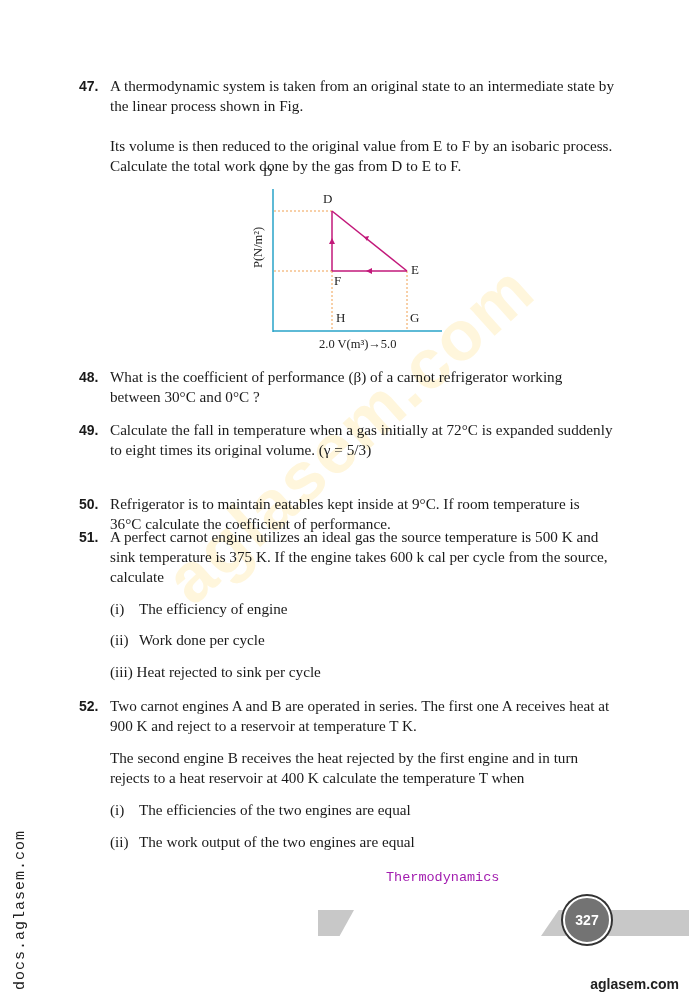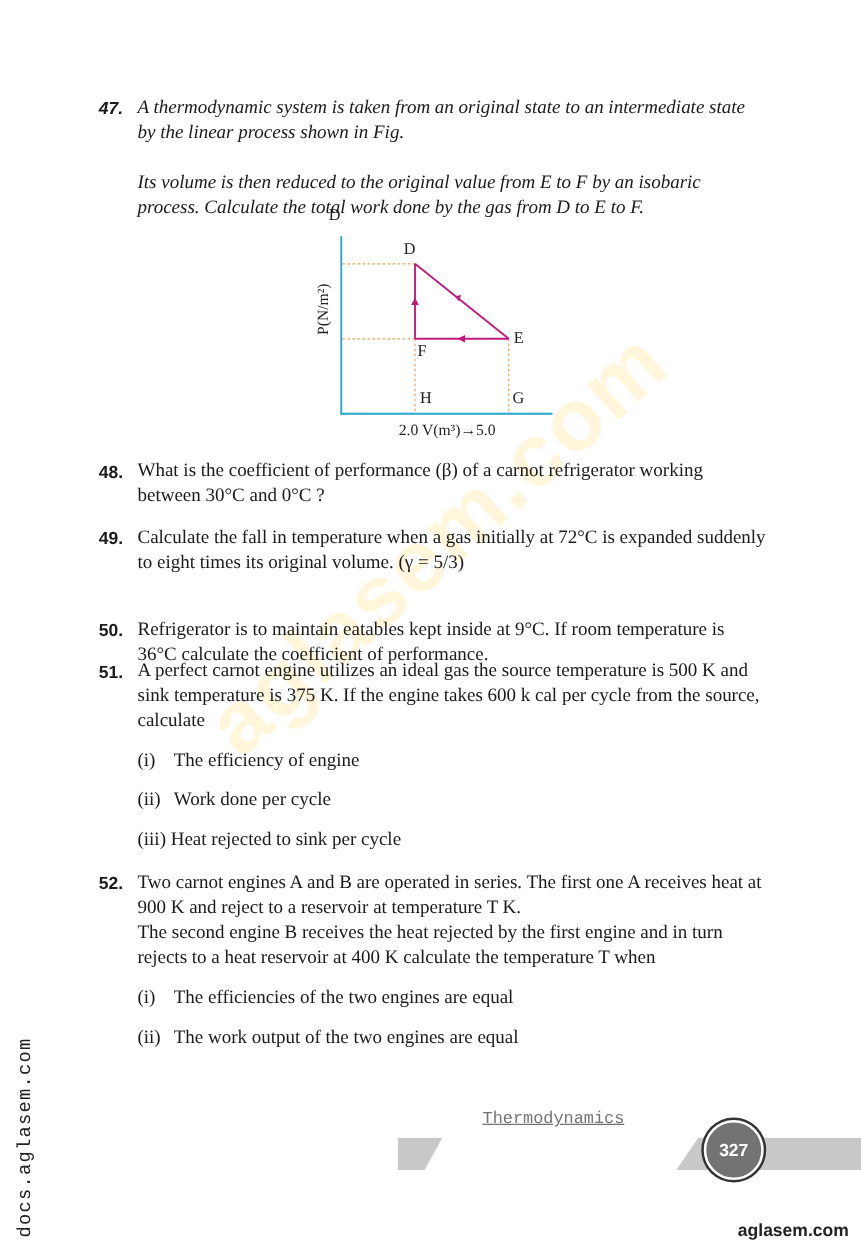--- a/index.html
+++ b/index.html
@@ -32,42 +32,42 @@
   .diagram { position: absolute; left: 230px; top: 160px; width: 230px; height: 200px; z-index: 1; }
   .side-url {
     position: absolute; left: 12px; top: 990px;
     transform: rotate(-90deg); transform-origin: left top;
     font-family: "Liberation Mono", monospace; font-size: 15px; color: #222;
     letter-spacing: 1px; white-space: nowrap;
   }
   .footer-left-band { position: absolute; left: 318px; top: 910px; width: 36px; height: 26px;
     background: #c8c8c8; clip-path: polygon(0 0, 100% 0, 60% 100%, 0 100%); }
   .footer-title {
-    position: absolute; left: 386px; top: 888px;
-    font-family: "Liberation Mono", monospace; font-size: 13.5px; color: #737373; text-decoration: underline;
+    position: absolute; left: 386px; top: 870px;
+    font-family: "Liberation Mono", monospace; font-size: 13.5px; color: #a21caf;
   }
   .footer-right-band { position: absolute; left: 541px; top: 910px; width: 148px; height: 26px;
     background: #c8c8c8; clip-path: polygon(12% 0, 100% 0, 100% 100%, 0 100%); }
   .page-badge {
     position: absolute; left: 563px; top: 896px; width: 44px; height: 44px; border-radius: 50%;
     background: #737373; border: 2px solid #fff; box-shadow: 0 0 0 2px #333;
     color: #fff; font-family: "Liberation Sans", sans-serif; font-weight: bold; font-size: 14px;
     display: flex; align-items: center; justify-content: center;
   }
   .brand {
     position: absolute; right: 10px; top: 976px;
     font-family: "Liberation Sans", sans-serif; font-weight: bold; font-size: 14px; color: #222;
   }
 </style>
 </head>
 <body>
 
 <div class="watermark">aglasem.com</div>
 
-<div class="q" style="top:76px;font-style:italic;">
+<div class="q" style="top:76px;">
   <span class="num">47.</span>
   <div class="body">
     <p>A thermodynamic system is taken from an original state to an intermediate state by the linear process shown in Fig.</p>
     <p style="margin-top:20px;">Its volume is then reduced to the original value from E to F by an isobaric process. Calculate the total work done by the gas from D to E to F.</p>
   </div>
 </div>
 
 <svg class="diagram" viewBox="230 160 230 200" width="230" height="200">
   <text x="263" y="176" font-family="Liberation Serif, serif" font-size="13" fill="#222">D</text>
 
@@ -132,21 +132,21 @@
     </div>
   <div class="sub" style="margin-top:12px;"><span class="lbl">(i)</span><span>The efficiency of engine</span></div>
   <div class="sub" style=""><span class="lbl">(ii)</span><span>Work done per cycle</span></div>
   <div class="sub" style="margin-top:12px;"><span>(iii)</span> <span>Heat rejected to sink per cycle</span></div>
 </div>
 
 <div class="q" style="top:696px;">
   <span class="num">52.</span>
   <div class="body">
     <p>Two carnot engines A and B are operated in series. The first one A receives heat at 900 K and reject to a reservoir at temperature T K.</p>
-    <p style="margin-top:0;">The second engine B receives the heat rejected by the first engine and in turn rejects to a heat reservoir at 400 K calculate the temperature T when</p>
+    <p style="margin-top:12px;">The second engine B receives the heat rejected by the first engine and in turn rejects to a heat reservoir at 400 K calculate the temperature T when</p>
   </div>
   <div class="sub" style="margin-top:12px;"><span class="lbl">(i)</span><span>The efficiencies of the two engines are equal</span></div>
   <div class="sub" style="margin-top:12px;"><span class="lbl">(ii)</span><span>The work output of the two engines are equal</span></div>
 </div>
 
 <div class="side-url">docs.aglasem.com</div>
 <div class="footer-left-band"></div>
 <div class="footer-title">Thermodynamics</div>
 <div class="footer-right-band"></div>
 <div class="page-badge">327</div>

